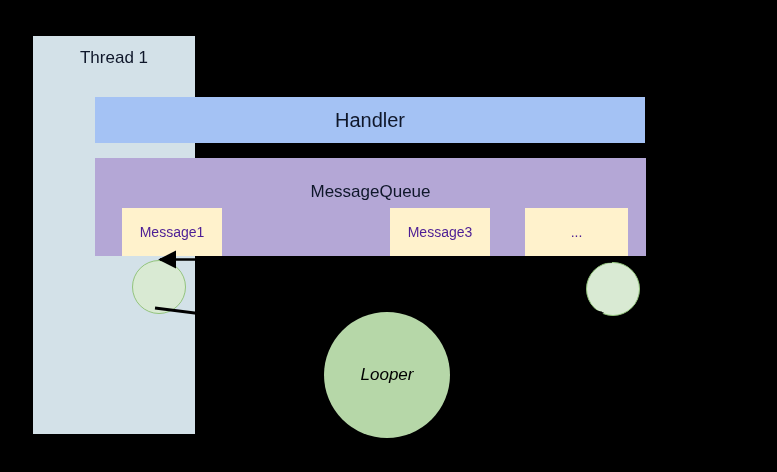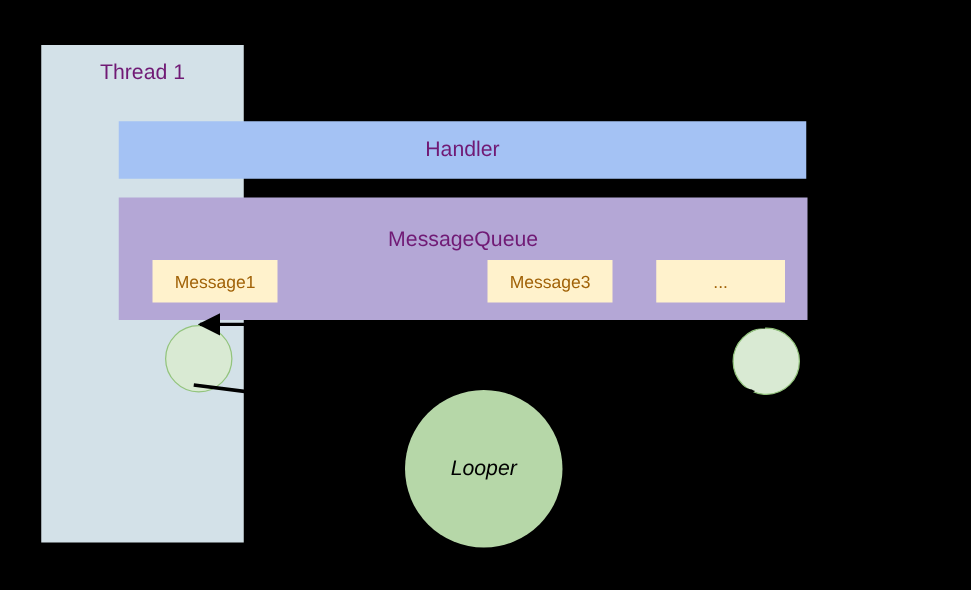--- a/index.html
+++ b/index.html
@@ -17,21 +17,21 @@
     height: 472px;
     background: #000000;
     overflow: hidden;
   }
   .box {
     position: absolute;
     box-sizing: border-box;
     display: flex;
     align-items: flex-start;
     justify-content: center;
-    color: #701a75;
+    color: #0f172a;
     line-height: 1.15;
   }
   .thread-box {
     font-size: 17px;
     padding-top: 12px;
   }
   #thread1 {
     left: 33px;
     top: 36px;
     width: 162px;
@@ -45,41 +45,41 @@
     height: 398px;
     background: #cfe2f3;
   }
   #handler {
     left: 95px;
     top: 97px;
     width: 550px;
     height: 46px;
     background: #a4c2f4;
     align-items: center;
-    font-size: 17px;
+    font-size: 20px;
   }
   #messagequeue {
     left: 95px;
     top: 158px;
     width: 551px;
     height: 98px;
     background: #b4a7d6;
     font-size: 17px;
     padding-top: 24px;
   }
   .message-box {
     position: absolute;
     box-sizing: border-box;
     background: #fff2cc;
-    height: 34px;
+    height: 48px;
     display: flex;
     align-items: center;
     justify-content: center;
     font-size: 14px;
-    color: #a16207;
+    color: #4c1d95;
   }
   #msg0 { left: 122px; top: 208px; width: 100px; }
   #msg1 { left: 256px; top: 208px; width: 100px; }
   #msg2 { left: 390px; top: 208px; width: 100px; }
   #msg3 { left: 525px; top: 208px; width: 103px; }
 
   .circle {
     position: absolute;
     box-sizing: border-box;
     border-radius: 50%;

